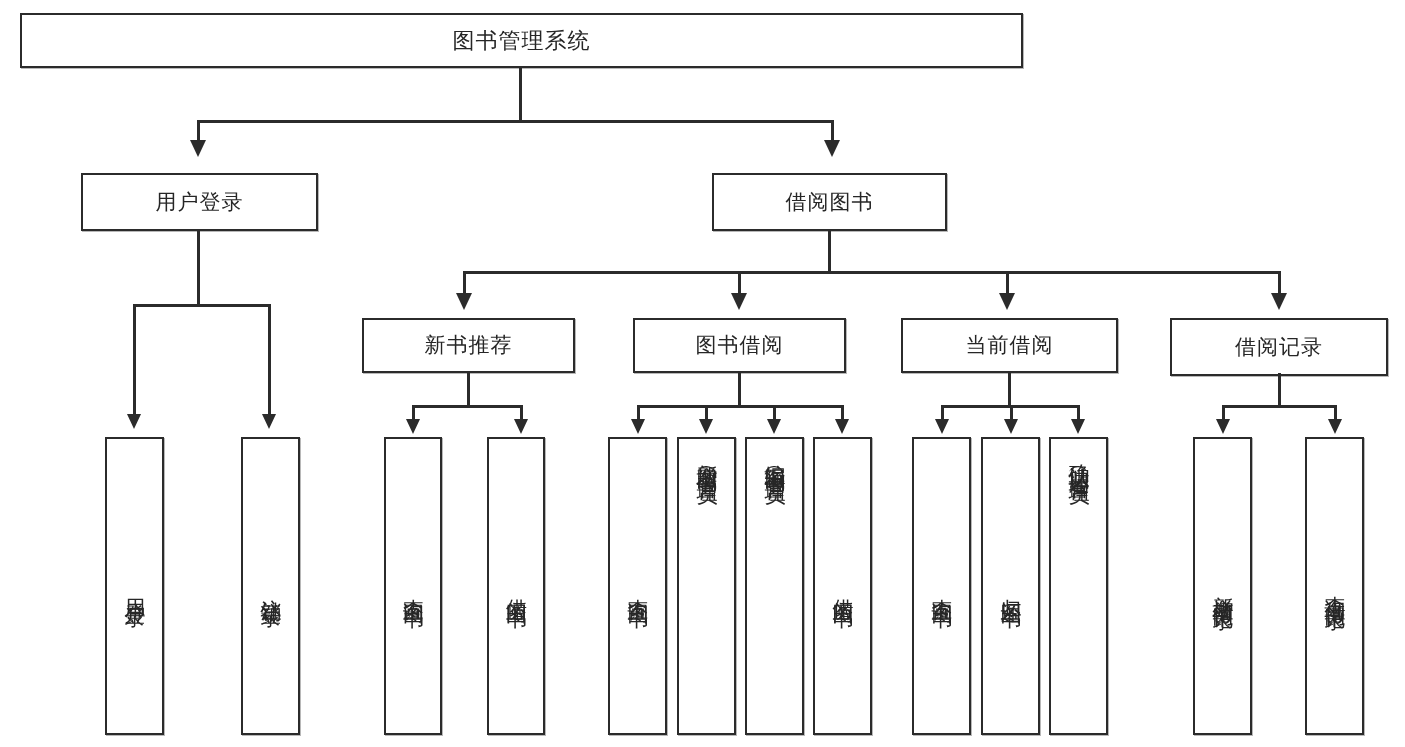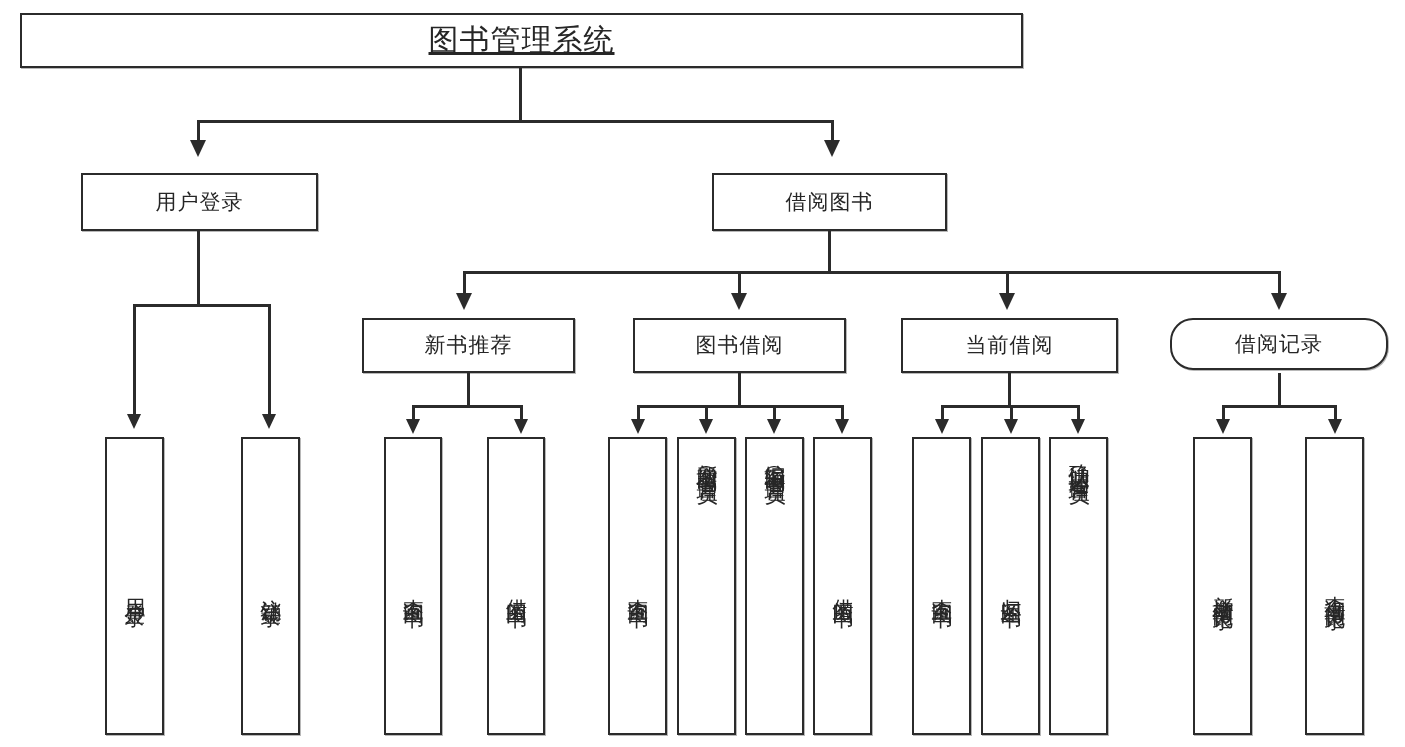--- a/index.html
+++ b/index.html
@@ -36,23 +36,22 @@
     line-height: 1.15;
     white-space: nowrap;
     color: #262626;
   }
   
   .node.horiz .label {
     font-size: 21px;
     letter-spacing: 1px;
   }
   .node.root .label {
-    font-size: 30px;
+    font-size: 22px;
     letter-spacing: 1px;
-    text-decoration: underline;
   }
   
   .node.vert {
     align-items: center;
     justify-content: center;
     padding-top: 4px;
   }
   .node.vert .label {
     writing-mode: vertical-rl;
     text-orientation: upright;
@@ -140,21 +139,21 @@
 
   <div class="node horiz" style="left:362px; top:318px; width:213px; height:55px;">
     <span class="label">新书推荐</span>
   </div>
   <div class="node horiz" style="left:633px; top:318px; width:213px; height:55px;">
     <span class="label">图书借阅</span>
   </div>
   <div class="node horiz" style="left:901px; top:318px; width:217px; height:55px;">
     <span class="label">当前借阅</span>
   </div>
-  <div class="node horiz" style="left:1170px; top:318px; width:218px; height:52px;border-radius:23px;">
+  <div class="node horiz" style="left:1170px; top:318px; width:218px; height:58px;">
     <span class="label">借阅记录</span>
   </div>
 
   <div class="edge v" style="left:467px; top:373px; width:3px; height:34px;"></div>
   <div class="edge h" style="left:412px; top:405px; width:111px; height:3px;"></div>
   <div class="edge v" style="left:412px; top:405px; width:3px; height:16px;"></div>
   <div class="arrow small" style="left:406px; top:419px;"></div>
   <div class="edge v" style="left:520px; top:405px; width:3px; height:16px;"></div>
   <div class="arrow small" style="left:514px; top:419px;"></div>
 

